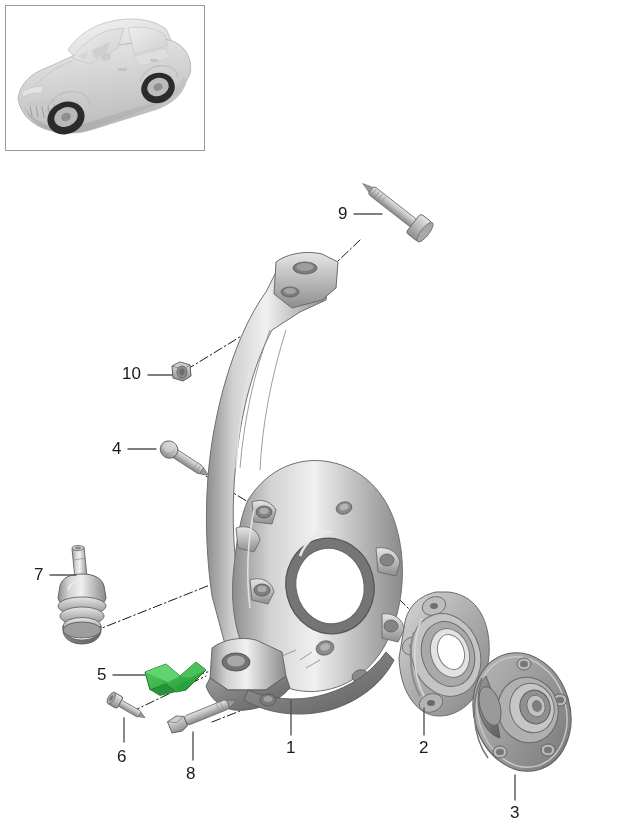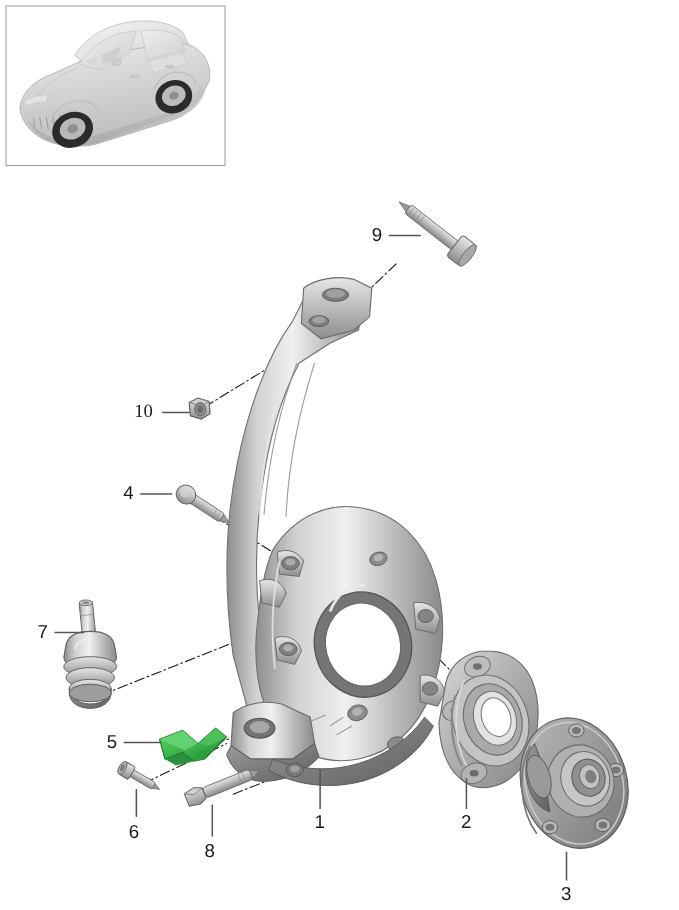--- a/index.html
+++ b/index.html
@@ -422,15 +422,15 @@
 
   <div class="callout" style="left:286px; top:739px;">1</div>
   <div class="callout" style="left:419px; top:739px;">2</div>
   <div class="callout" style="left:510px; top:804px;">3</div>
   <div class="callout" style="left:112px; top:440px;">4</div>
   <div class="callout" style="left:97px; top:666px;">5</div>
   <div class="callout" style="left:117px; top:748px;">6</div>
   <div class="callout" style="left:34px; top:566px;">7</div>
   <div class="callout" style="left:186px; top:765px;">8</div>
   <div class="callout" style="left:338px; top:205px;">9</div>
-  <div class="callout" style="left:122px; top:365px;font-family:Liberation Serif, serif;">10</div>
+  <div class="callout" style="left:122px; top:365px;">10</div>
 
 </div>
 
 </body></html>

